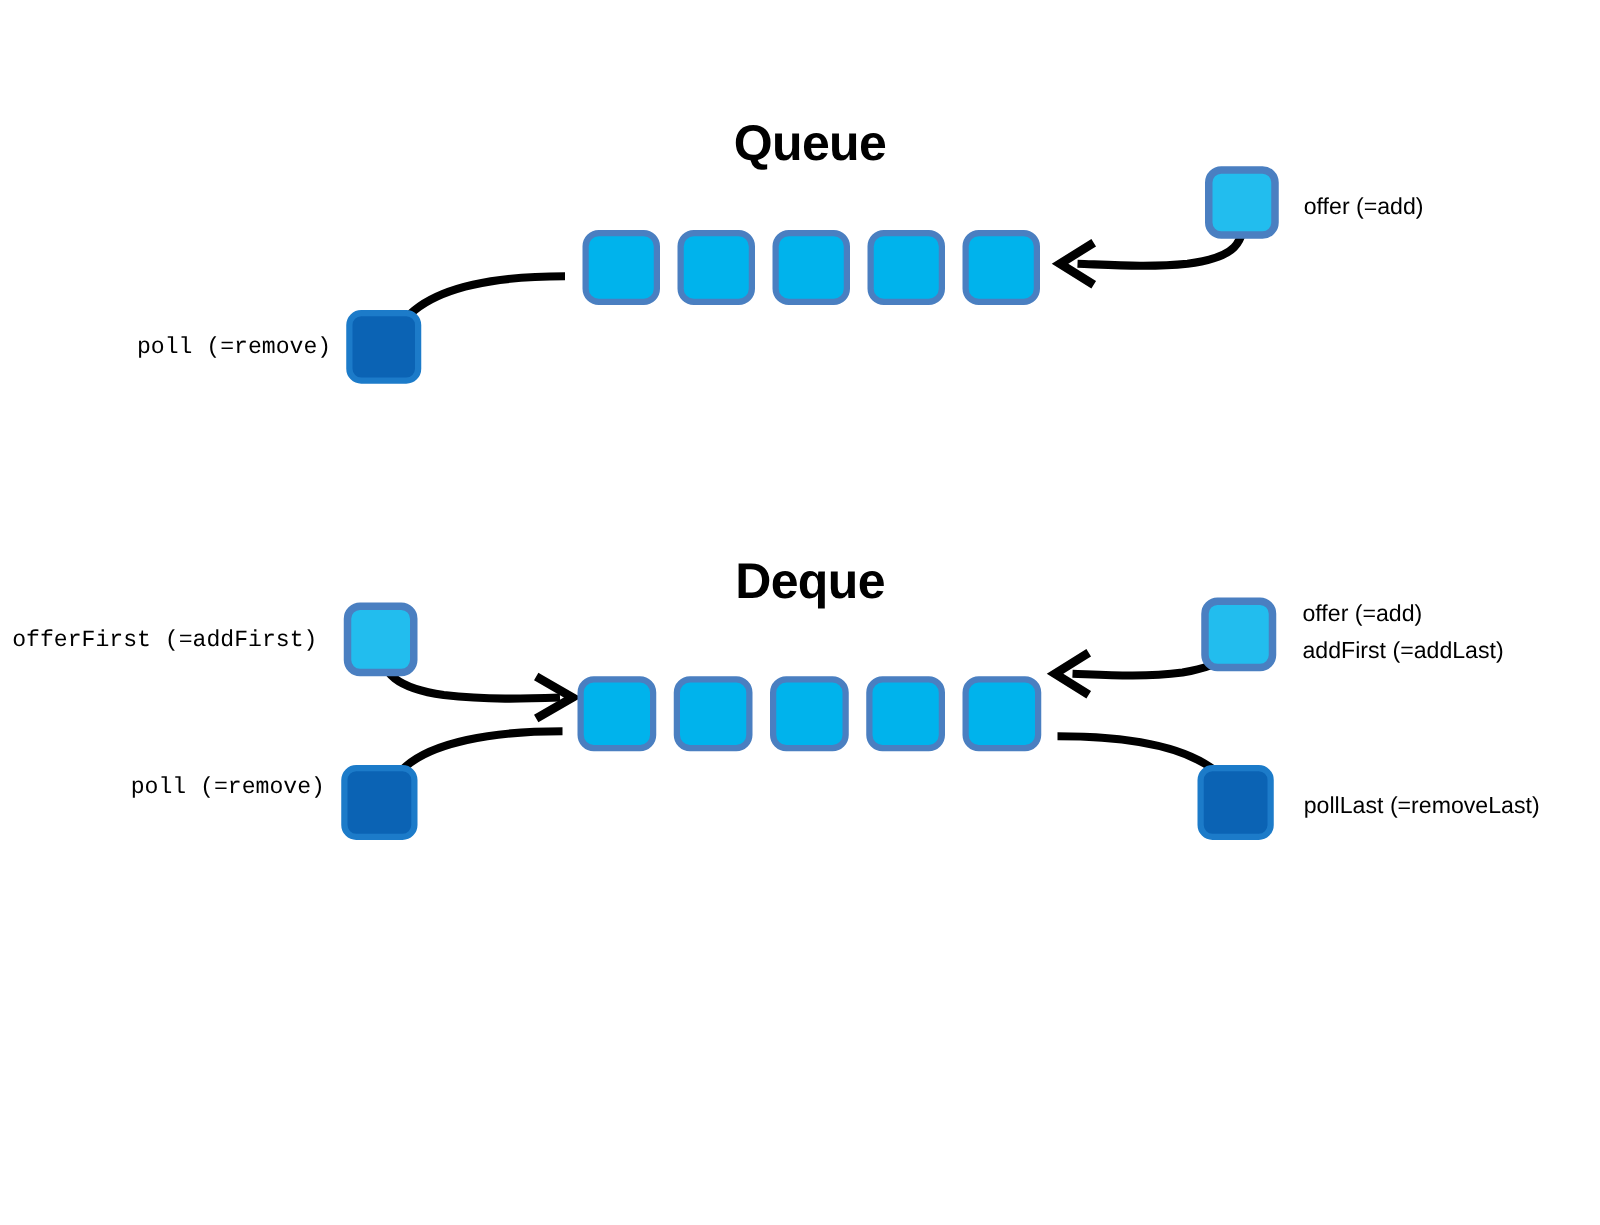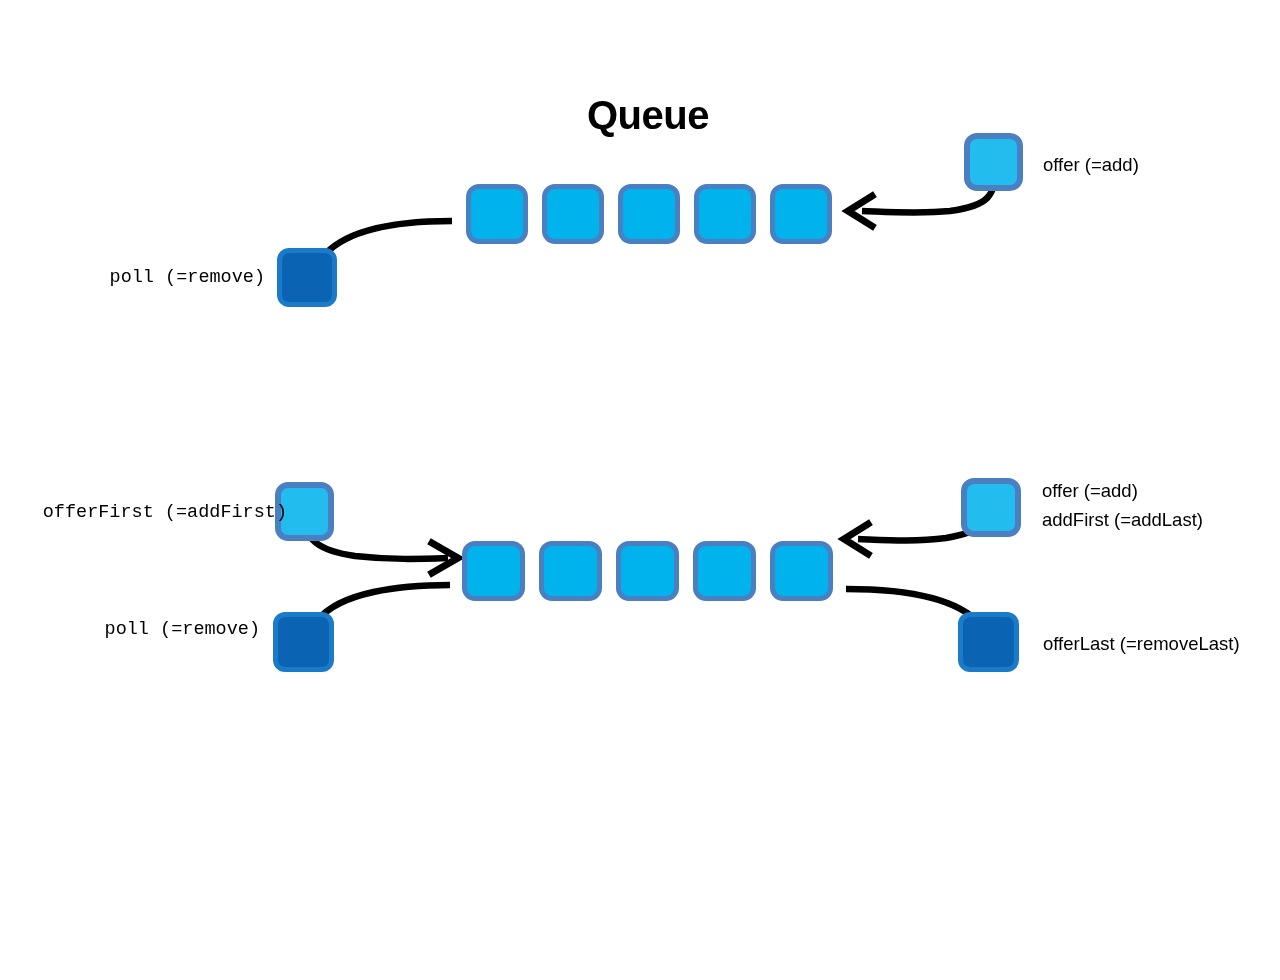--- a/index.html
+++ b/index.html
@@ -135,33 +135,34 @@
   <div class="node cell" style="left: 618px; top: 184px; width: 62px; height: 60px;"></div>
   <div class="node cell" style="left: 694px; top: 184px; width: 62px; height: 60px;"></div>
   <div class="node cell" style="left: 770px; top: 184px; width: 62px; height: 60px;"></div>
 
   <div class="node offer-node" style="left: 964px; top: 133px; width: 59px; height: 58px;"></div>
   <div class="label align-left" style="left: 1043px; top: 152px;">offer (=add)</div>
 
   <div class="node poll-node" style="left: 277px; top: 248px; width: 60px; height: 59px;"></div>
   <div class="label align-right" style="left: 30px; top: 265px; width: 235px;">poll (=remove)</div>
 
+  <div class="section-title" style="left: 448px; top: 443px; width: 400px;">Deque</div>
 
   <div class="node cell" style="left: 462px; top: 541px; width: 63px; height: 60px;"></div>
   <div class="node cell" style="left: 539px; top: 541px; width: 63px; height: 60px;"></div>
   <div class="node cell" style="left: 616px; top: 541px; width: 63px; height: 60px;"></div>
   <div class="node cell" style="left: 693px; top: 541px; width: 63px; height: 60px;"></div>
   <div class="node cell" style="left: 770px; top: 541px; width: 63px; height: 60px;"></div>
 
   <div class="node offer-node" style="left: 275px; top: 482px; width: 59px; height: 59px;"></div>
-  <div class="label align-right" style="left: 37px; top: 500px; width: 250px; text-align: right;">offerFirst (=addFirst)</div>
+  <div class="label align-right" style="left: 4px; top: 500px; width: 250px; text-align: right;">offerFirst (=addFirst)</div>
 
   <div class="node poll-node" style="left: 273px; top: 612px; width: 61px; height: 60px;"></div>
   <div class="label align-right" style="left: 20px; top: 617px; width: 240px;">poll (=remove)</div>
 
   <div class="node offer-node" style="left: 961px; top: 478px; width: 60px; height: 59px;"></div>
   <div class="label align-left" style="left: 1042px; top: 478px;">offer (=add)</div>
   <div class="label align-left" style="left: 1042px; top: 507px;">addFirst (=addLast)</div>
 
   <div class="node poll-node" style="left: 958px; top: 612px; width: 61px; height: 60px;"></div>
-  <div class="label align-left" style="left: 1043px; top: 631px;">offerLast (=removeLast)</div>
+  <div class="label align-left" style="left: 1043px; top: 631px;">pollLast (=removeLast)</div>
 
 </div>
 
 </body></html>

